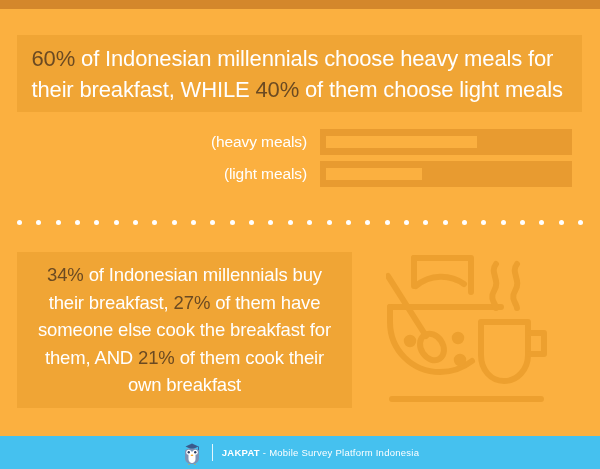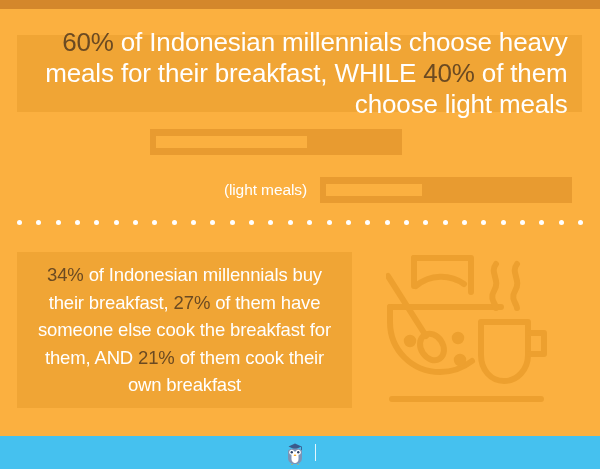--- a/index.html
+++ b/index.html
@@ -36,41 +36,41 @@
     top: 35px;
     width: 565px;
     height: 77px;
     background: #f0a535;
     display: flex;
     align-items: center;
     justify-content: center;
   }
   .headline-text {
     width: 536px;
-    text-align: right;
+    text-align: left;
     color: #ffffff;
-    font-size: 26px;
+    font-size: 22px;
     line-height: 31px;
     letter-spacing: -0.15px;
   }
   .pct {
     color: #6b4a22;
   }
 
   
   .bar-row {
     position: absolute;
     left: 150px;
     width: 435px;
     height: 28px;
     display: flex;
     align-items: center;
   }
   .bar-row.heavy { top: 128px; }
-  .bar-row.light { top: 176px; }
+  .bar-row.light { top: 160px; }
 
   .bar-label {
     width: 170px;
     text-align: right;
     padding-right: 13px;
     box-sizing: border-box;
     color: #ffffff;
     font-size: 15.5px;
     letter-spacing: -0.1px;
     white-space: nowrap;
@@ -181,20 +181,21 @@
 
   <div class="top-strip"></div>
 
   <div class="headline-box">
     <div class="headline-text">
       <span class="pct">60%</span><span> of Indonesian millennials choose heavy meals for their breakfast, WHILE </span><span class="pct">40%</span><span> of them choose light meals</span>
     </div>
   </div>
 
   <div class="bar-row heavy">
+    <div class="bar-label">(heavy meals)</div>
     <div class="bar-track">
       <div class="bar-fill" style="width:60%"></div>
     </div>
   </div>
 
   <div class="bar-row light">
     <div class="bar-label">(light meals)</div>
     <div class="bar-track">
       <div class="bar-fill" style="width:38%"></div>
     </div>
@@ -282,16 +283,19 @@
         <circle cx="15.5" cy="22.5" r="5" fill="#ffffff"></circle>
         <circle cx="28.5" cy="22.5" r="5" fill="#ffffff"></circle>
         <circle cx="15.5" cy="22.5" r="2.4" fill="#2b3f63"></circle>
         <circle cx="28.5" cy="22.5" r="2.4" fill="#2b3f63"></circle>
 
         <path d="M22 26 L25 30 L19 30 Z" fill="#f5a623"></path>
 
         <path d="M17 46 L15 48 M27 46 L29 48" stroke="#f5a623" stroke-width="2"></path>
       </svg>
       <div class="footer-sep"></div>
+      <div class="footer-text">
+        <span class="footer-brand">JAKPAT</span><span> - Mobile Survey Platform Indonesia</span>
+      </div>
     </div>
   </div>
 
 </div>
 
 </body></html>

